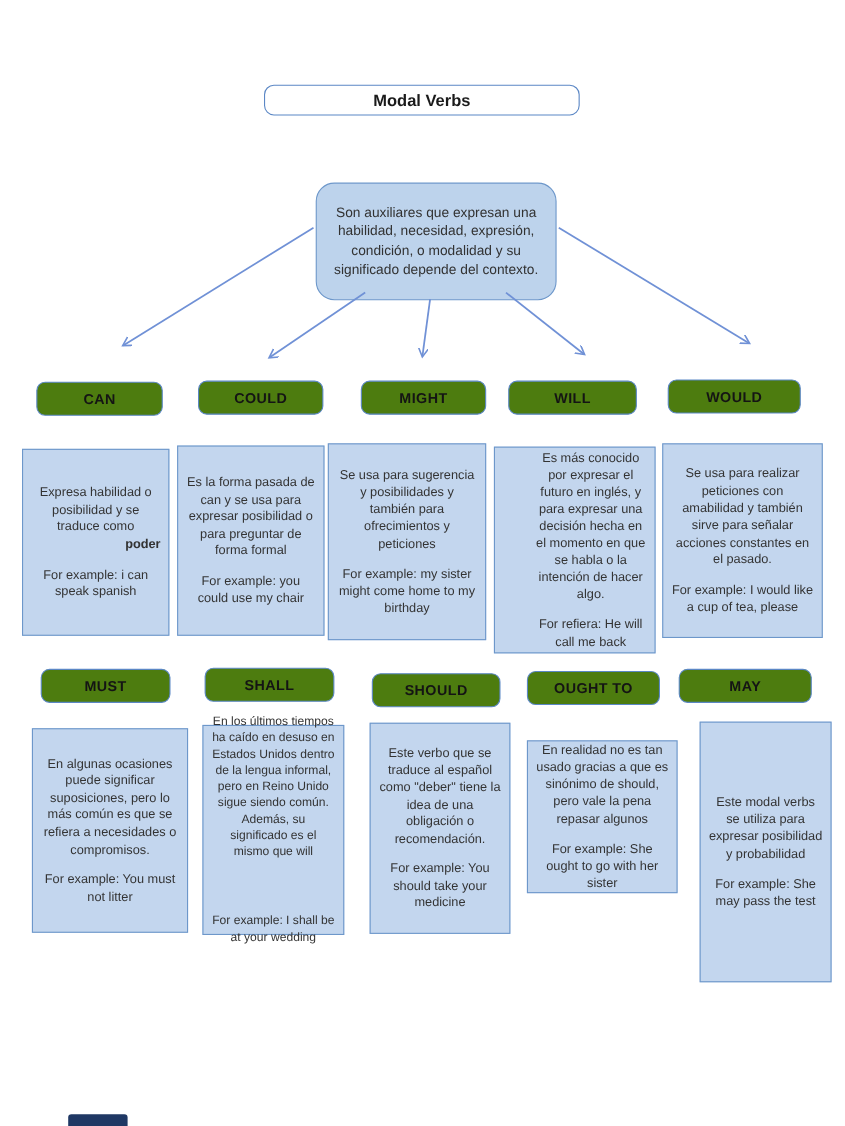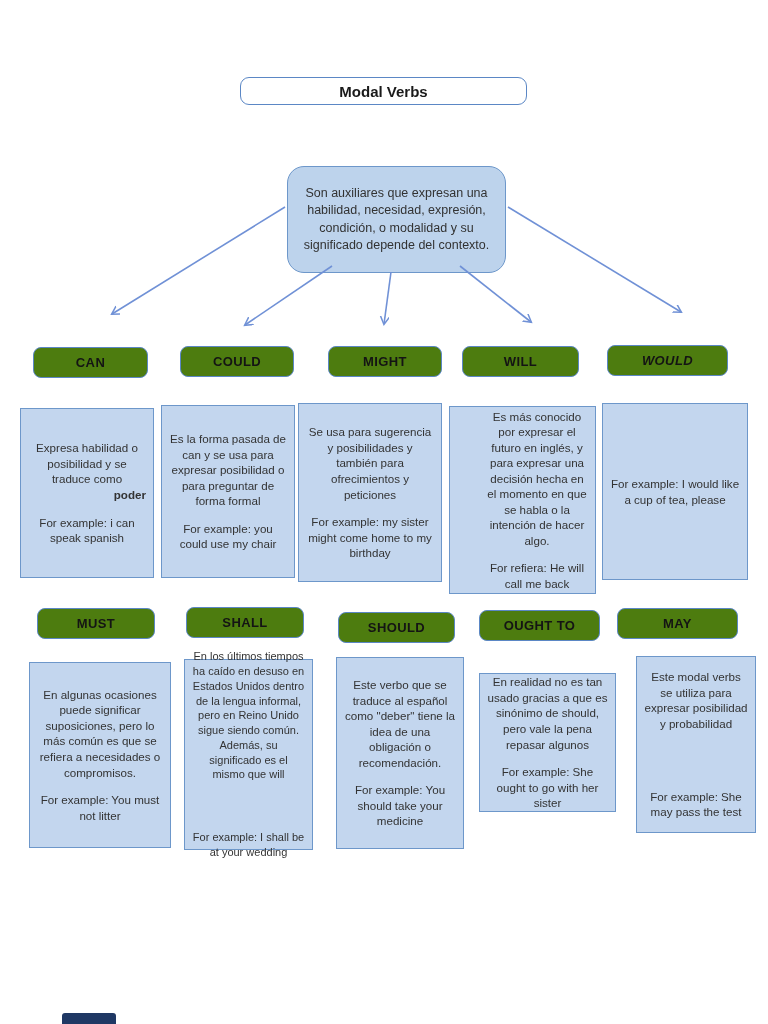--- a/index.html
+++ b/index.html
@@ -63,21 +63,21 @@
       <line x1="391" y1="272" x2="384" y2="324" marker-end="url(#ah)"></line>
       <line x1="460" y1="266" x2="531" y2="322" marker-end="url(#ah)"></line>
       <line x1="508" y1="207" x2="681" y2="312" marker-end="url(#ah)"></line>
     </g>
   </svg>
 
   <div class="vheader" style="left:33px;top:347px;width:115px;">CAN</div>
   <div class="vheader" style="left:180px;top:346px;width:114px;">COULD</div>
   <div class="vheader" style="left:328px;top:346px;width:114px;">MIGHT</div>
   <div class="vheader" style="left:462px;top:346px;width:117px;">WILL</div>
-  <div class="vheader" style="left:607px;top:345px;width:121px;font-style:italic;">WOULD</div>
+  <div class="vheader" style="left:607px;top:345px;width:121px;">WOULD</div>
 
   <div class="vdesc" style="left:20px;top:408px;width:134px;height:170px;">
     <p style="margin-bottom:0;">Expresa habilidad o posibilidad y se traduce como</p>
     <p class="bold-word" style="margin-top:0;">poder</p>
     <p>For example: i can speak spanish</p>
   </div>
 
   <div class="vdesc" style="left:161px;top:405px;width:134px;height:173px;">
     <p>Es la forma pasada de can y se usa para expresar posibilidad o para preguntar de forma formal</p>
     <p>For example: you could use my chair</p>
@@ -87,20 +87,21 @@
     <p>Se usa para sugerencia y posibilidades y también para ofrecimientos y peticiones</p>
     <p>For example: my sister might come home to my birthday</p>
   </div>
 
   <div class="vdesc" style="left:449px;top:406px;width:147px;height:188px;padding-left:36px;">
     <p>Es más conocido por expresar el futuro en inglés, y para expresar una decisión hecha en el momento en que se habla o la intención de hacer algo.</p>
     <p>For refiera: He will call me back</p>
   </div>
 
   <div class="vdesc" style="left:602px;top:403px;width:146px;height:177px;">
+    <p>Se usa para realizar peticiones con amabilidad y también sirve para señalar acciones constantes en el pasado.</p>
     <p>For example: I would like a cup of tea, please</p>
   </div>
 
   <div class="vheader" style="left:37px;top:608px;width:118px;">MUST</div>
   <div class="vheader" style="left:186px;top:607px;width:118px;">SHALL</div>
   <div class="vheader" style="left:338px;top:612px;width:117px;">SHOULD</div>
   <div class="vheader" style="left:479px;top:610px;width:121px;">OUGHT TO</div>
   <div class="vheader" style="left:617px;top:608px;width:121px;">MAY</div>
 
   <div class="vdesc" style="left:29px;top:662px;width:142px;height:186px;">
@@ -116,20 +117,20 @@
   <div class="vdesc" style="left:336px;top:657px;width:128px;height:192px;">
     <p>Este verbo que se traduce al español como "deber" tiene la idea de una obligación o recomendación.</p>
     <p>For example: You should take your medicine</p>
   </div>
 
   <div class="vdesc" style="left:479px;top:661px;width:137px;height:139px;margin-top:12px;">
     <p>En realidad no es tan usado gracias a que es sinónimo de should, pero vale la pena repasar algunos</p>
     <p>For example: She ought to go with her sister</p>
   </div>
 
-  <div class="vdesc" style="left:636px;top:656px;width:120px;height:177px;justify-content:space-between;">
+  <div class="vdesc" style="left:636px;top:656px;width:120px;height:237px;">
     <p>Este modal verbs se utiliza para expresar posibilidad y probabilidad</p>
     <p>For example: She may pass the test</p>
   </div>
 
   <div class="bottom-nub"></div>
 
 </div>
 
 </body></html>

